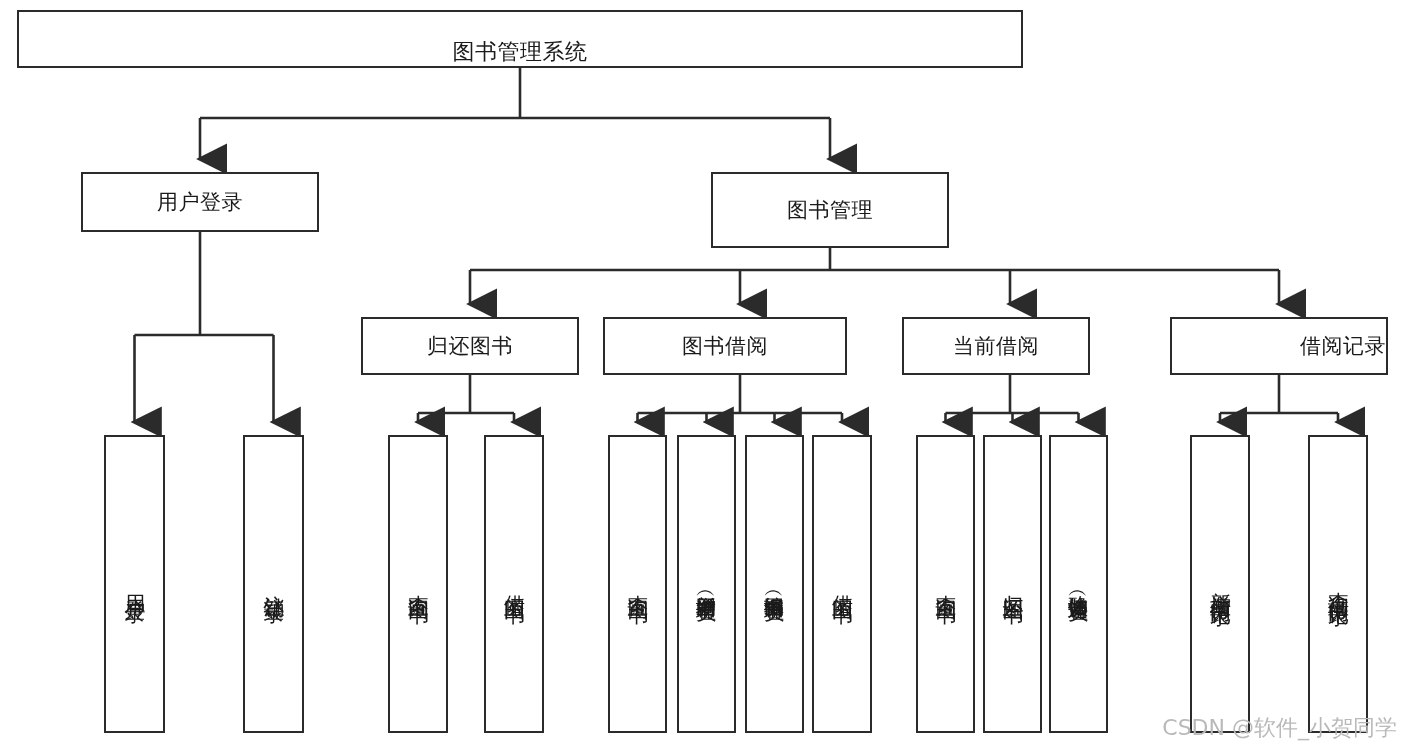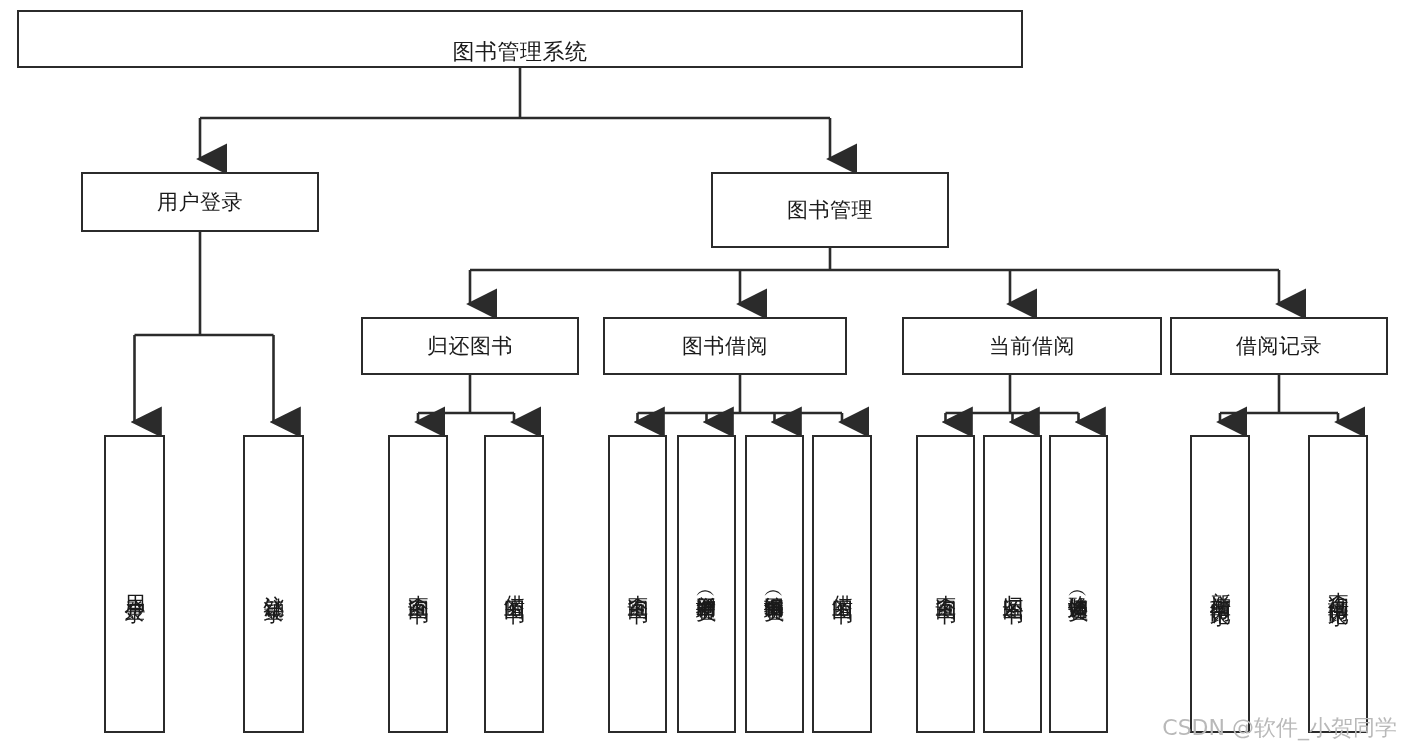--- a/index.html
+++ b/index.html
@@ -138,24 +138,24 @@
       </div>
       <div class="node horiz" style="left: 711px; top: 172px; width: 238px; height: 76px;">
         <span class="label">图书管理</span>
       </div>
       <div class="node horiz" style="left: 361px; top: 317px; width: 218px; height: 58px;">
         <span class="label">归还图书</span>
       </div>
       <div class="node horiz" style="left: 603px; top: 317px; width: 244px; height: 58px; font-family: Liberation Serif, serif;">
         <span class="label">图书借阅</span>
       </div>
-      <div class="node horiz" style="left: 902px; top: 317px; width: 260px; height: 58px;">
+      <div class="node horiz" style="left: 902px; top: 317px; width: 188px; height: 58px;">
         <span class="label">当前借阅</span>
       </div>
-      <div class="node horiz" style="left: 1170px; top: 317px; width: 218px; height: 58px;">
+      <div class="node horiz" style="left: 1170px; top: 317px; width: 218px; height: 58px; justify-content: flex-end;">
         <span class="label">借阅记录</span>
       </div>
       <div class="node vert" style="left: 104px; top: 435px; width: 61px; height: 298px;">
         <span class="label">用户登录</span>
       </div>
       <div class="node vert" style="left: 243px; top: 435px; width: 61px; height: 298px;">
         <span class="label">注销登录</span>
       </div>
       <div class="node vert" style="left: 388px; top: 435px; width: 60px; height: 298px;">
         <span class="label">查询图书</span>

